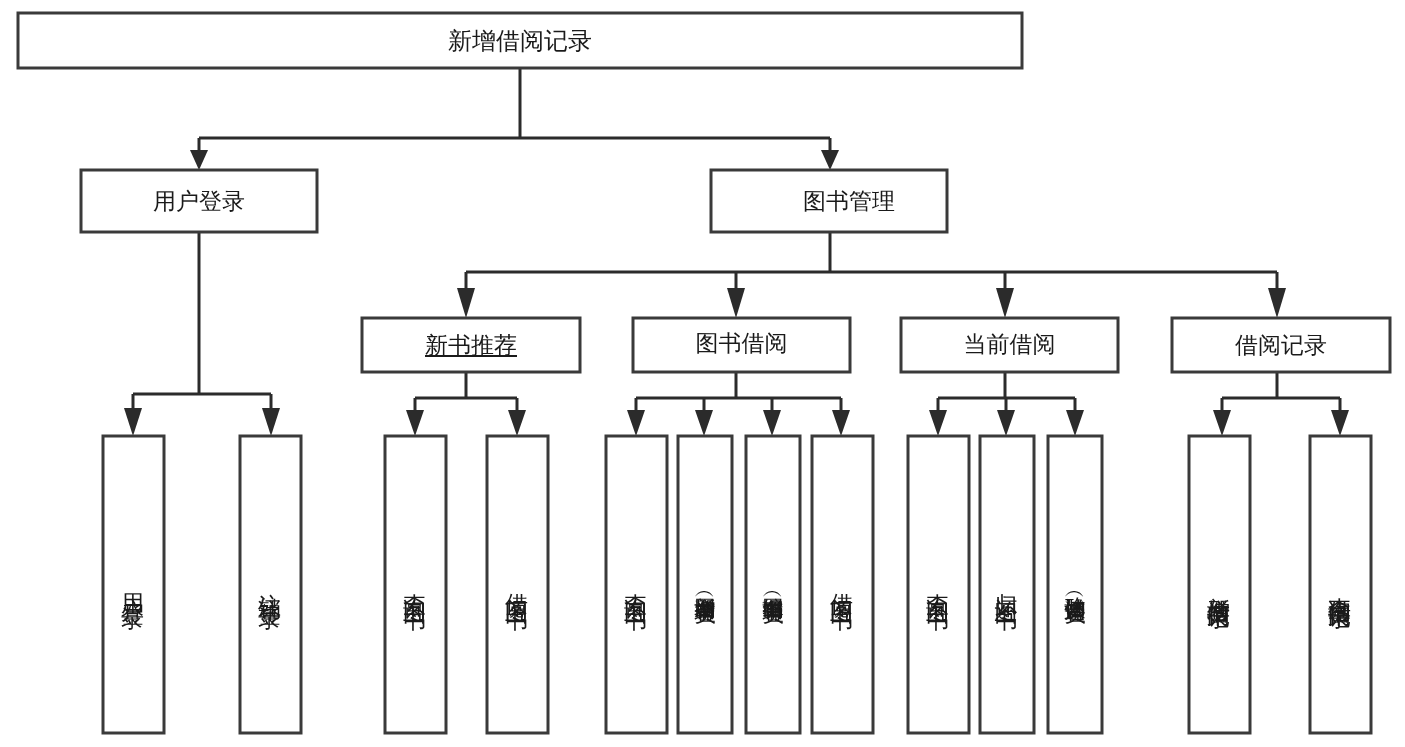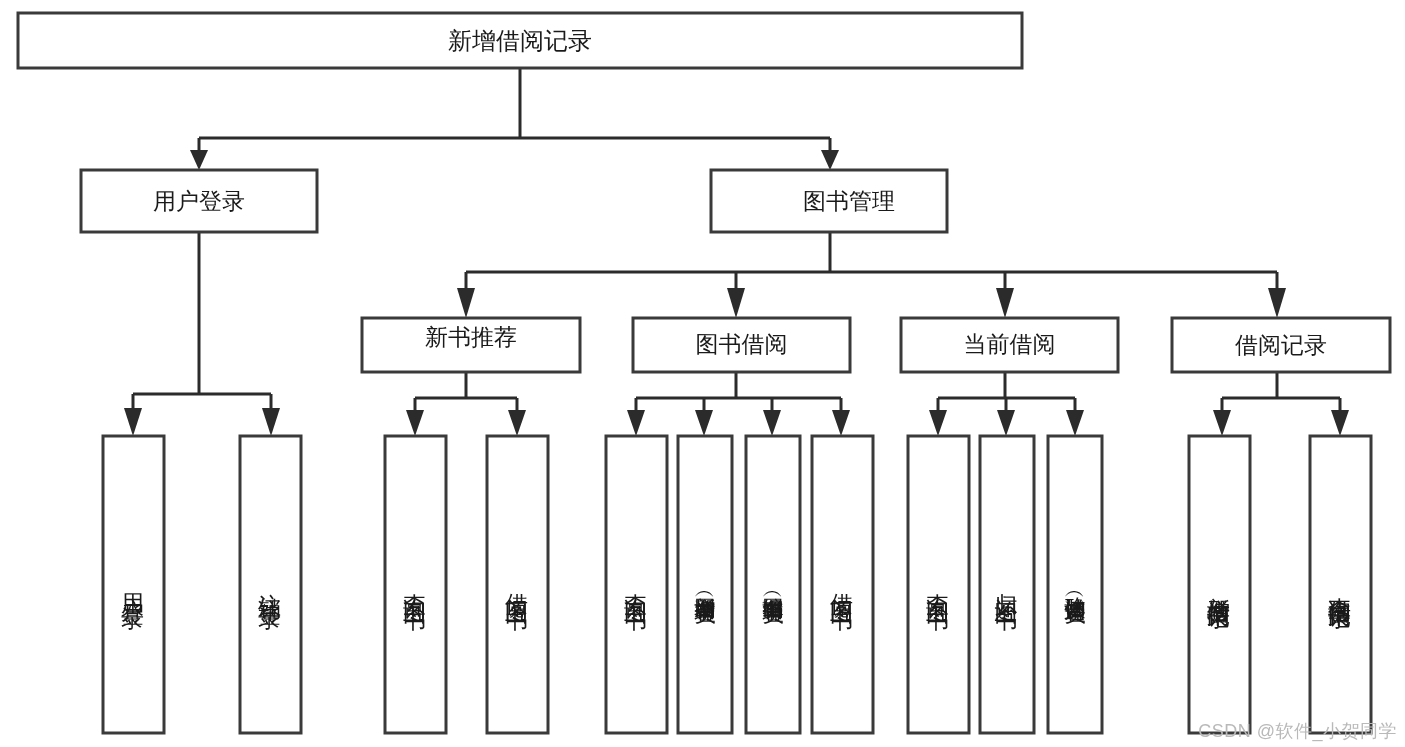--- a/index.html
+++ b/index.html
@@ -194,23 +194,23 @@
     <rect class="node-box" x="1189" y="436" width="61" height="297"></rect>
     <rect class="node-box" x="1310" y="436" width="61" height="297"></rect>
   </svg>
 
   <div class="node-label root-label" style="left:18px; top:13px; width:1004px; height:55px;">新增借阅记录</div>
 
   <div class="node-label" style="left:81px; top:170px; width:236px; height:62px;">用户登录</div>
 
   <div class="node-label" style="left:711px; top:170px; width:236px; height:62px;padding-left:20px;">图书管理</div>
 
-  <div class="node-label" style="left:362px; top:310px; width:218px; height:54px;">新书推荐</div>
-
-  <div class="node-label" style="left:633px; top:318px; width:217px; height:52px;">图书借阅</div>
+  <div class="node-label" style="left:362px; top:318px; width:218px; height:54px;text-decoration:underline;">新书推荐</div>
+
+  <div class="node-label" style="left:633px; top:318px; width:217px; height:52px;font-family:Liberation Serif, serif;">图书借阅</div>
 
   <div class="node-label" style="left:901px; top:318px; width:217px; height:52px;border-radius:8px;">当前借阅</div>
 
   <div class="node-label" style="left:1172px; top:318px; width:218px; height:54px;text-align:center;">借阅记录</div>
 
   <div class="leaf-label" style="left:103px; top:436px; width:61px; height:297px;">用户登录</div>
 
   <div class="leaf-label" style="left:240px; top:436px; width:61px; height:297px;">注销登录</div>
 
   <div class="leaf-label" style="left:385px; top:436px; width:61px; height:297px;">查询图书</div>
@@ -228,15 +228,14 @@
   <div class="leaf-label" style="left:908px; top:436px; width:61px; height:297px;">查询图书</div>
 
   <div class="leaf-label" style="left:980px; top:436px; width:54px; height:297px;">归还图书</div>
 
   <div class="leaf-label" style="left:1048px; top:436px; width:54px; height:297px; font-size:21px; letter-spacing:1px;">确认归还（管理员）</div>
 
   <div class="leaf-label" style="left:1189px; top:436px; width:61px; height:297px; letter-spacing:2px;">新增借阅记录</div>
 
   <div class="leaf-label" style="left:1310px; top:436px; width:61px; height:297px; letter-spacing:2px;">查询借阅记录</div>
 
-  <div id="watermark">CSDN @软件_小贺同学</div>
 
 </div>
 
 </body></html>

